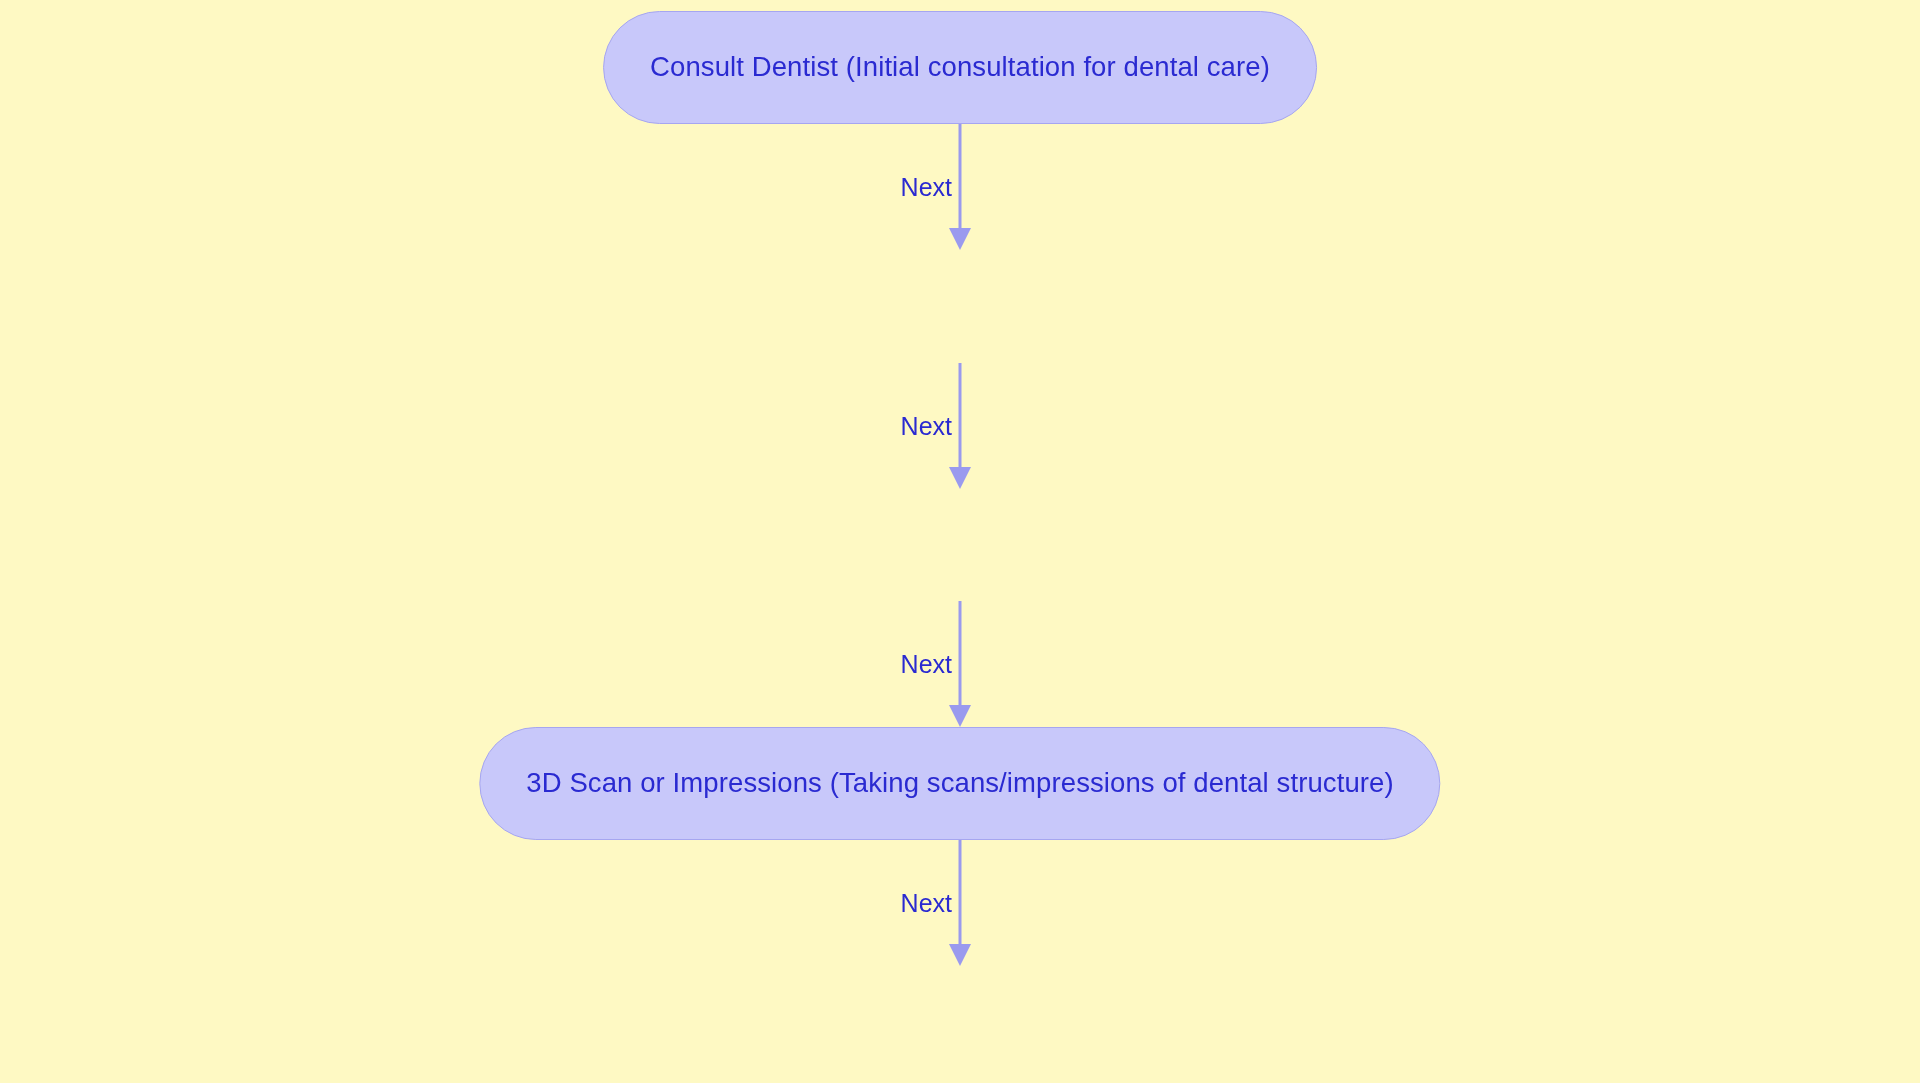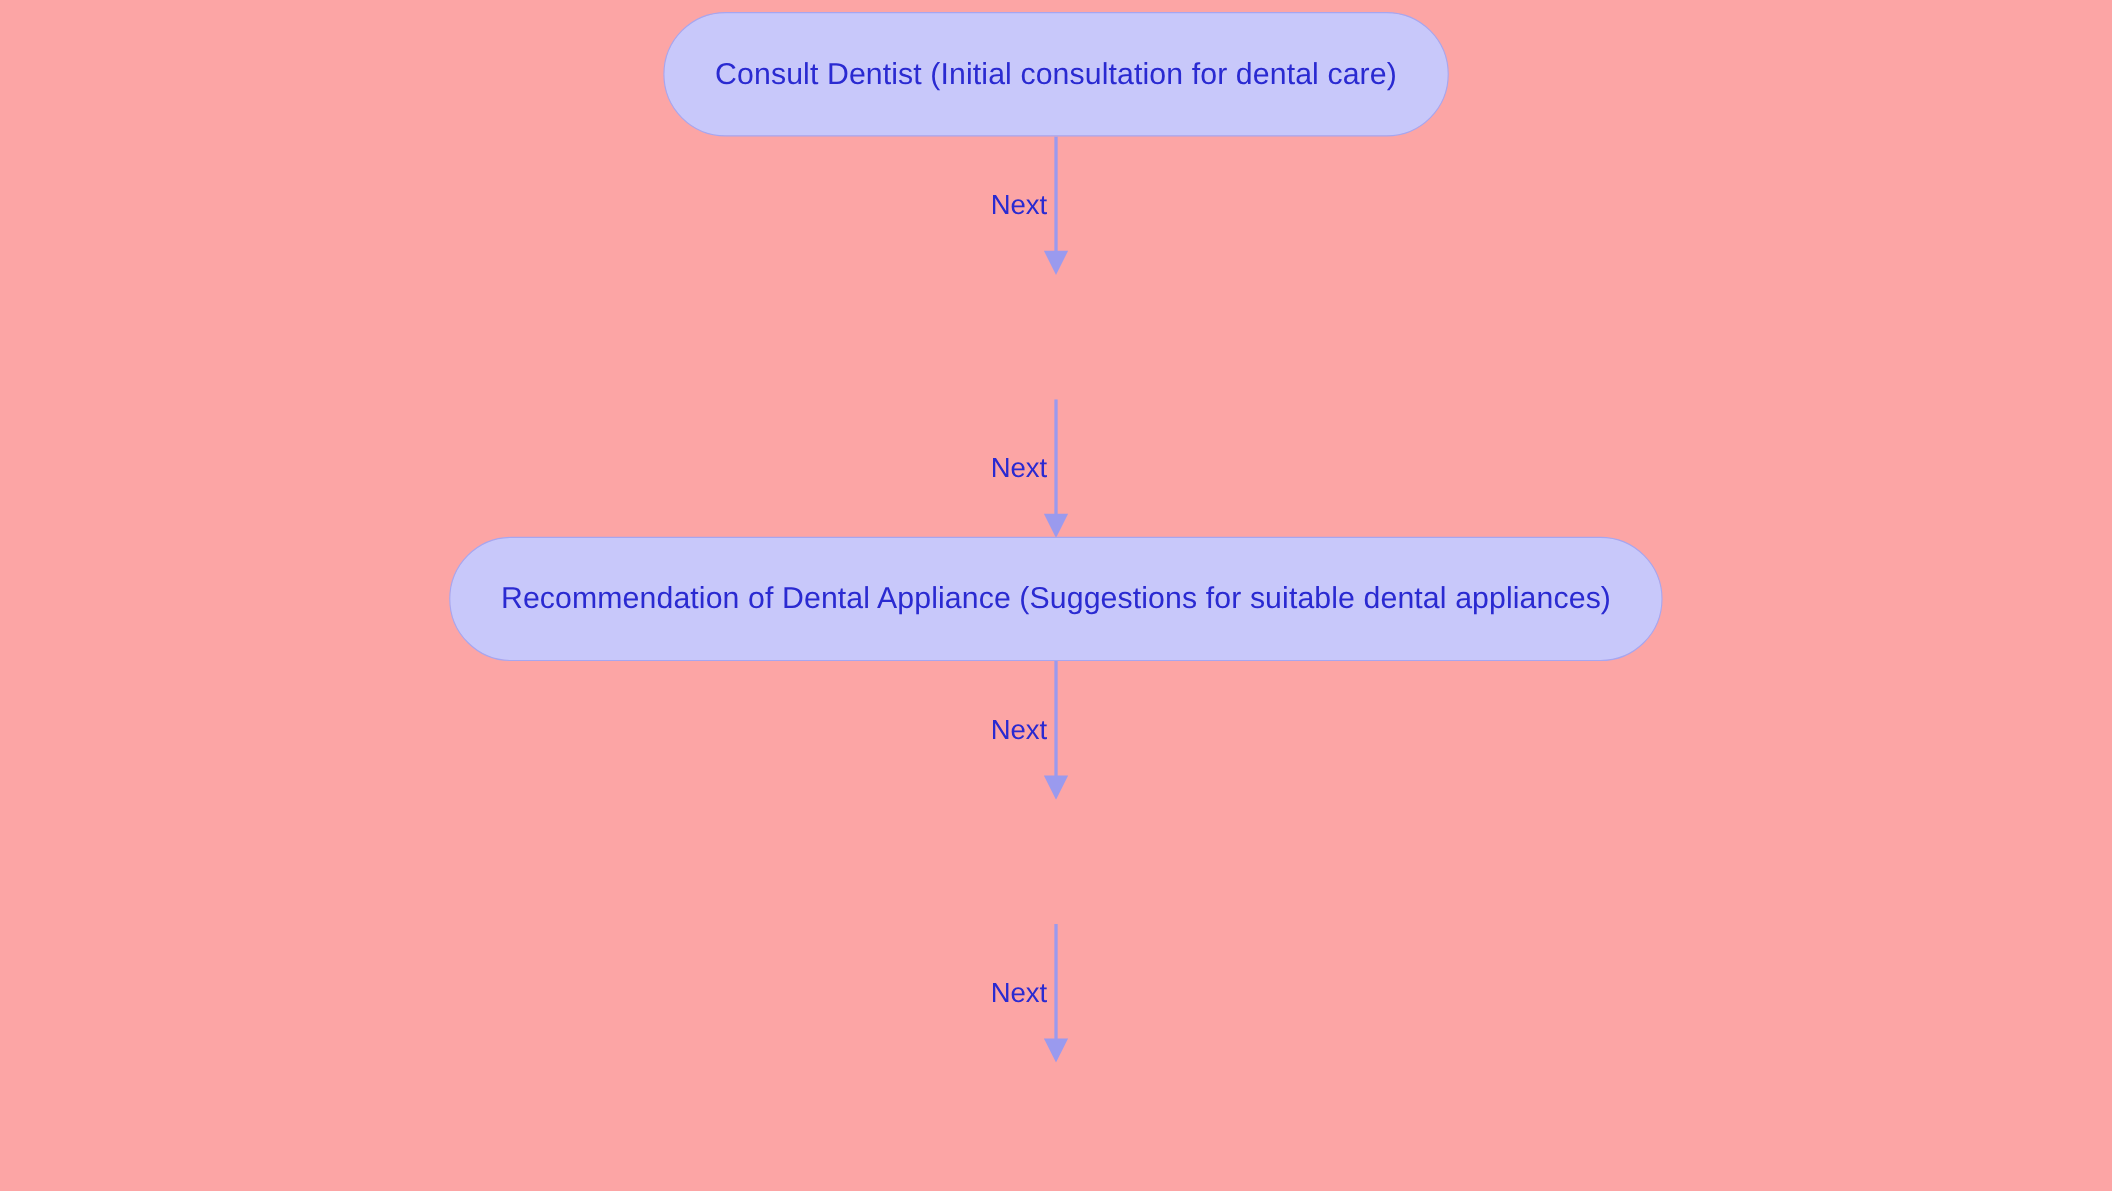--- a/index.html
+++ b/index.html
@@ -12,21 +12,21 @@
     width: 1920px;
     height: 1083px;
     overflow: hidden;
     font-family: "Liberation Sans", "DejaVu Sans", sans-serif;
   }
 
   #flowchart {
     position: relative;
     width: 1920px;
     height: 1083px;
-    background: #fca5a5;
+    background: #fef9c3;
   }
 
   
   .node {
     position: absolute;
     left: 50%;
     transform: translateX(-50%);
     height: 113px;
     box-sizing: border-box;
     display: flex;
@@ -103,32 +103,32 @@
 
 
   <div class="connector connector-1">
     <svg width="260" height="126" viewBox="0 0 260 126" xmlns="http://www.w3.org/2000/svg">
       <line x1="130" y1="0" x2="130" y2="110" stroke="#9a9aee" stroke-width="3"></line>
       <polygon points="130,126 119,104 141,104" fill="#9a9aee"></polygon>
     </svg>
     <span class="edge-label">Next</span>
   </div>
 
-  <div class="node node-2">
-    <span class="node-label">Recommendation of Dental Appliance (Suggestions for suitable dental appliances)</span>
-  </div>
 
   <div class="connector connector-2">
     <svg width="260" height="126" viewBox="0 0 260 126" xmlns="http://www.w3.org/2000/svg">
       <line x1="130" y1="0" x2="130" y2="110" stroke="#9a9aee" stroke-width="3"></line>
       <polygon points="130,126 119,104 141,104" fill="#9a9aee"></polygon>
     </svg>
     <span class="edge-label">Next</span>
   </div>
 
+  <div class="node node-3">
+    <span class="node-label">3D Scan or Impressions (Taking scans/impressions of dental structure)</span>
+  </div>
 
   <div class="connector connector-3">
     <svg width="260" height="126" viewBox="0 0 260 126" xmlns="http://www.w3.org/2000/svg">
       <line x1="130" y1="0" x2="130" y2="110" stroke="#9a9aee" stroke-width="3"></line>
       <polygon points="130,126 119,104 141,104" fill="#9a9aee"></polygon>
     </svg>
     <span class="edge-label">Next</span>
   </div>
 
 

